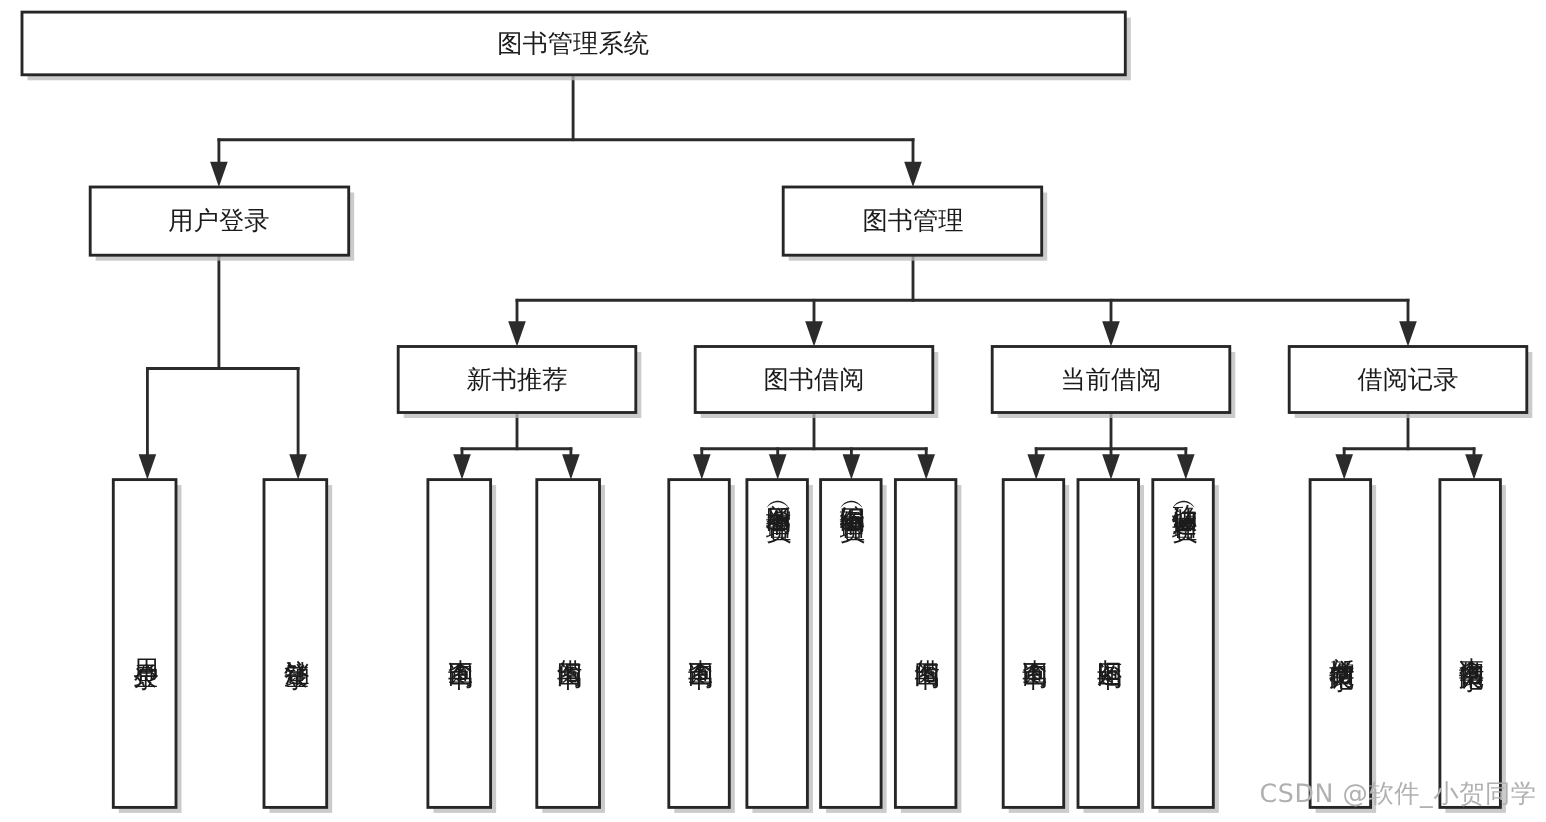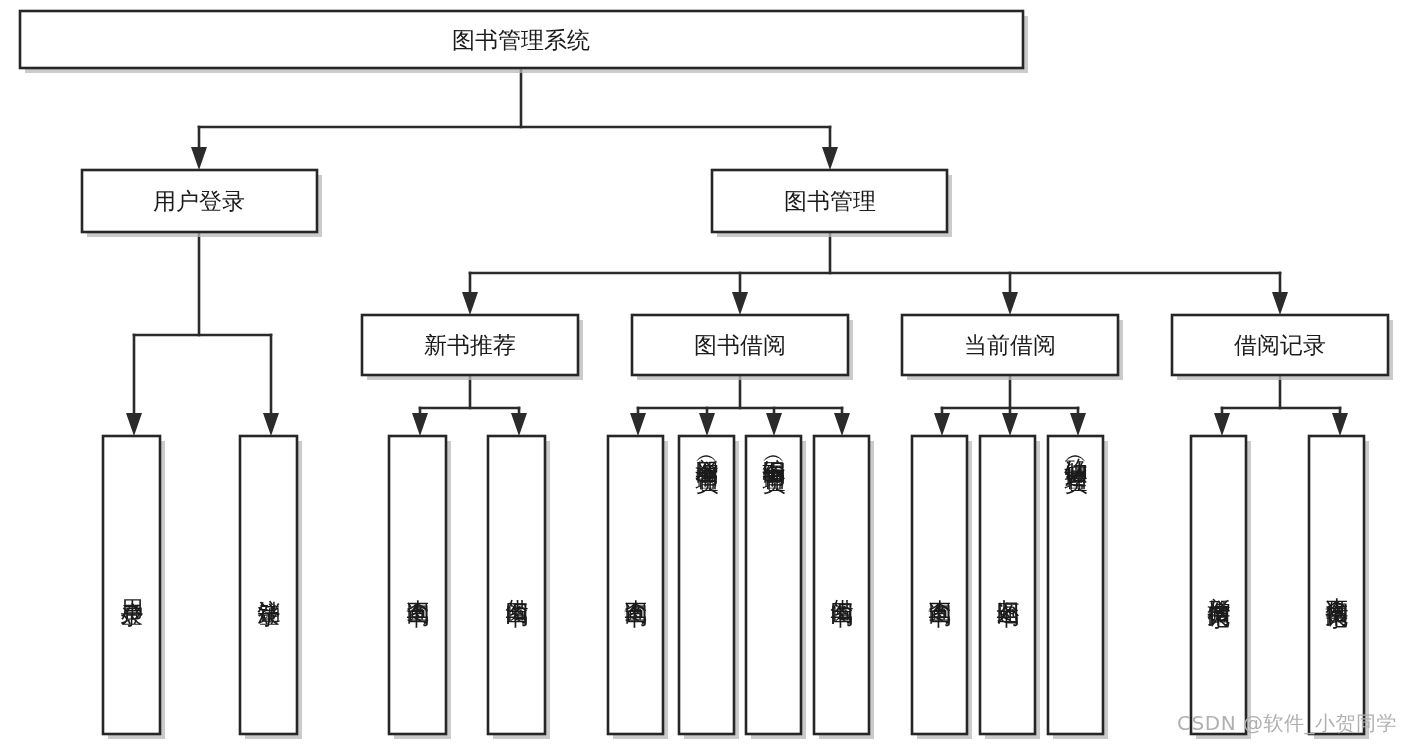--- a/index.html
+++ b/index.html
@@ -67,21 +67,21 @@
     line-height: 1.12;
     letter-spacing: 2px;
     color: #1b1b1b;
     white-space: nowrap;
   }
   #watermark {
     position: absolute;
     right: 8px;
     bottom: 10px;
     font-family: "DejaVu Sans", "Liberation Sans", sans-serif;
-    font-size: 20px;
+    font-size: 23px;
     color: #b0b0b0;
     letter-spacing: 0.5px;
     white-space: nowrap;
   }
 </style>
 </head>
 <body>
 
 <div id="diagram-root">
 

